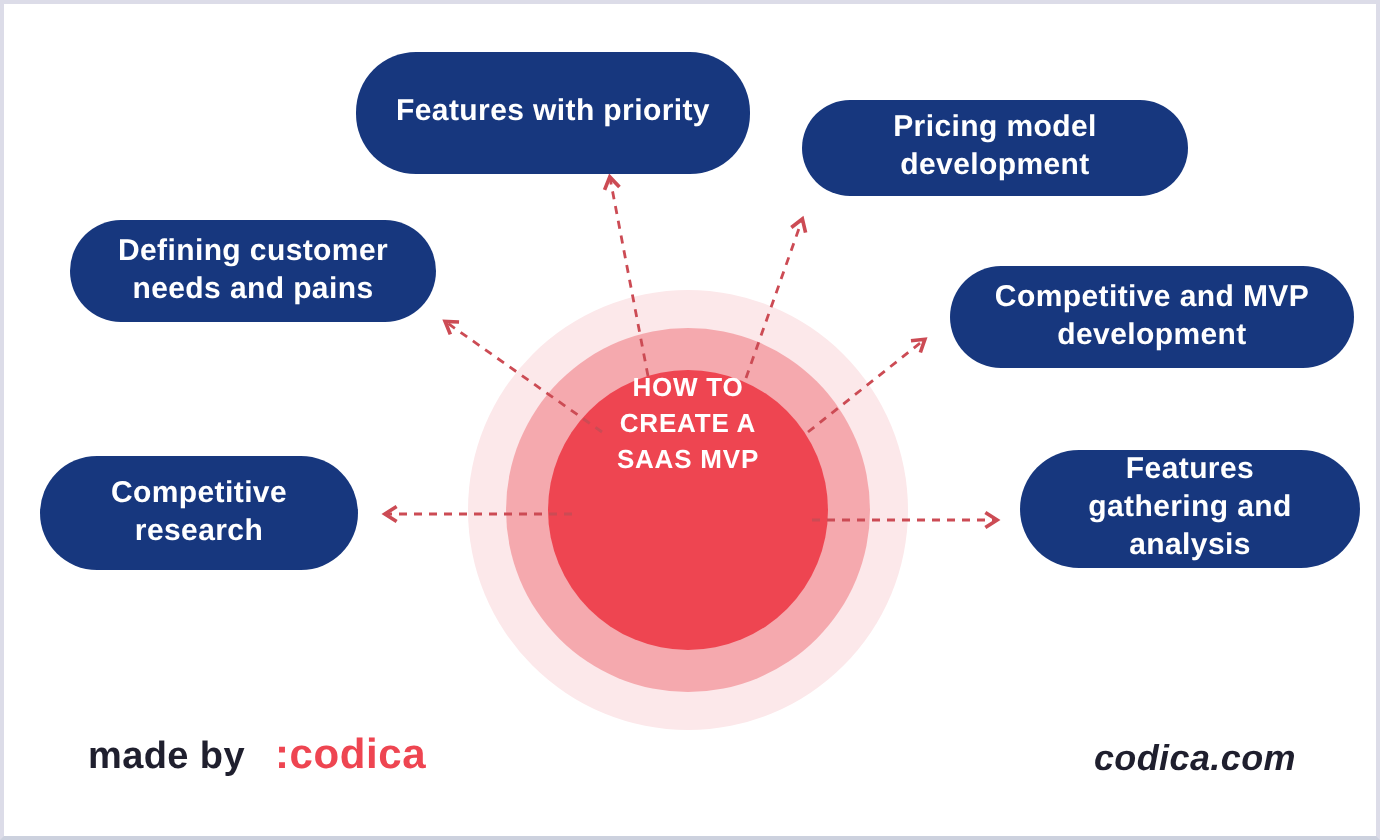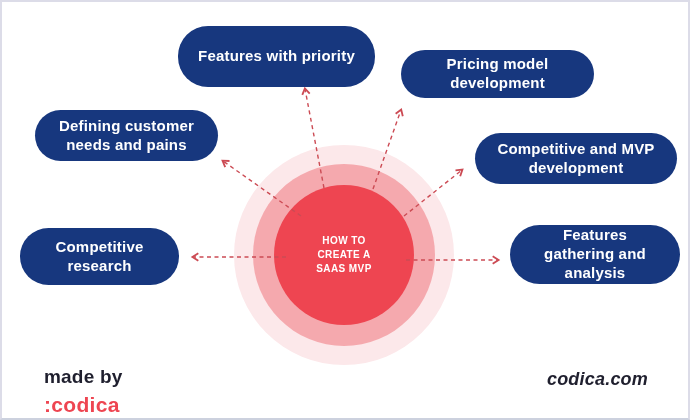--- a/index.html
+++ b/index.html
@@ -22,24 +22,24 @@
   .ring { position: absolute; border-radius: 50%; }
   .ring-outer { left: 232px; top: 143px; width: 220px; height: 220px; background: #fce8ea; }
   .ring-mid   { left: 251px; top: 162px; width: 182px; height: 182px; background: #f5a9ae; }
   .ring-core  { left: 272px; top: 183px; width: 140px; height: 140px; background: #ee4551; }
 
   .center-text {
     position: absolute;
     left: 267px; top: 183px;
     width: 150px; height: 140px;
     display: flex; flex-direction: column;
-    align-items: center; justify-content: center;
+    align-items: center; justify-content: flex-start;
     color: #ffffff;
     font-weight: 700;
-    font-size: 10px;
+    font-size: 13px;
     letter-spacing: 0.4px;
     line-height: 1.38;
     text-align: center;
     z-index: 3;
   }
 
   
   svg.arrows { position: absolute; left: 0; top: 0; width: 690px; height: 420px; z-index: 2; }
 
   
@@ -61,23 +61,22 @@
   .pill-pricing     { left: 399px; top: 48px;  width: 193px; height: 48px; padding: 10px 22px; }
   .pill-defining    { left: 33px;  top: 108px; width: 183px; height: 51px; }
   .pill-prototyping { left: 473px; top: 131px; width: 202px; height: 51px; }
   .pill-competitive { left: 18px;  top: 226px; width: 159px; height: 57px; padding: 0 20px; }
   .pill-feedback    { left: 508px; top: 223px; width: 170px; height: 59px; padding: 0 16px; }
 
   
   .footer-left {
     position: absolute;
     left: 42px; top: 364px;
-    display: flex; align-items: baseline; gap: 5px;
+    display: flex; align-items: baseline; gap: 15px;
     z-index: 5;
-    flex-direction: column;
   }
   .made-by {
     color: #1f1f2e;
     font-size: 19px;
     font-weight: 700;
     letter-spacing: 0.2px;
   }
   .brand-logo {
     color: #ee4551;
     font-size: 21px;

